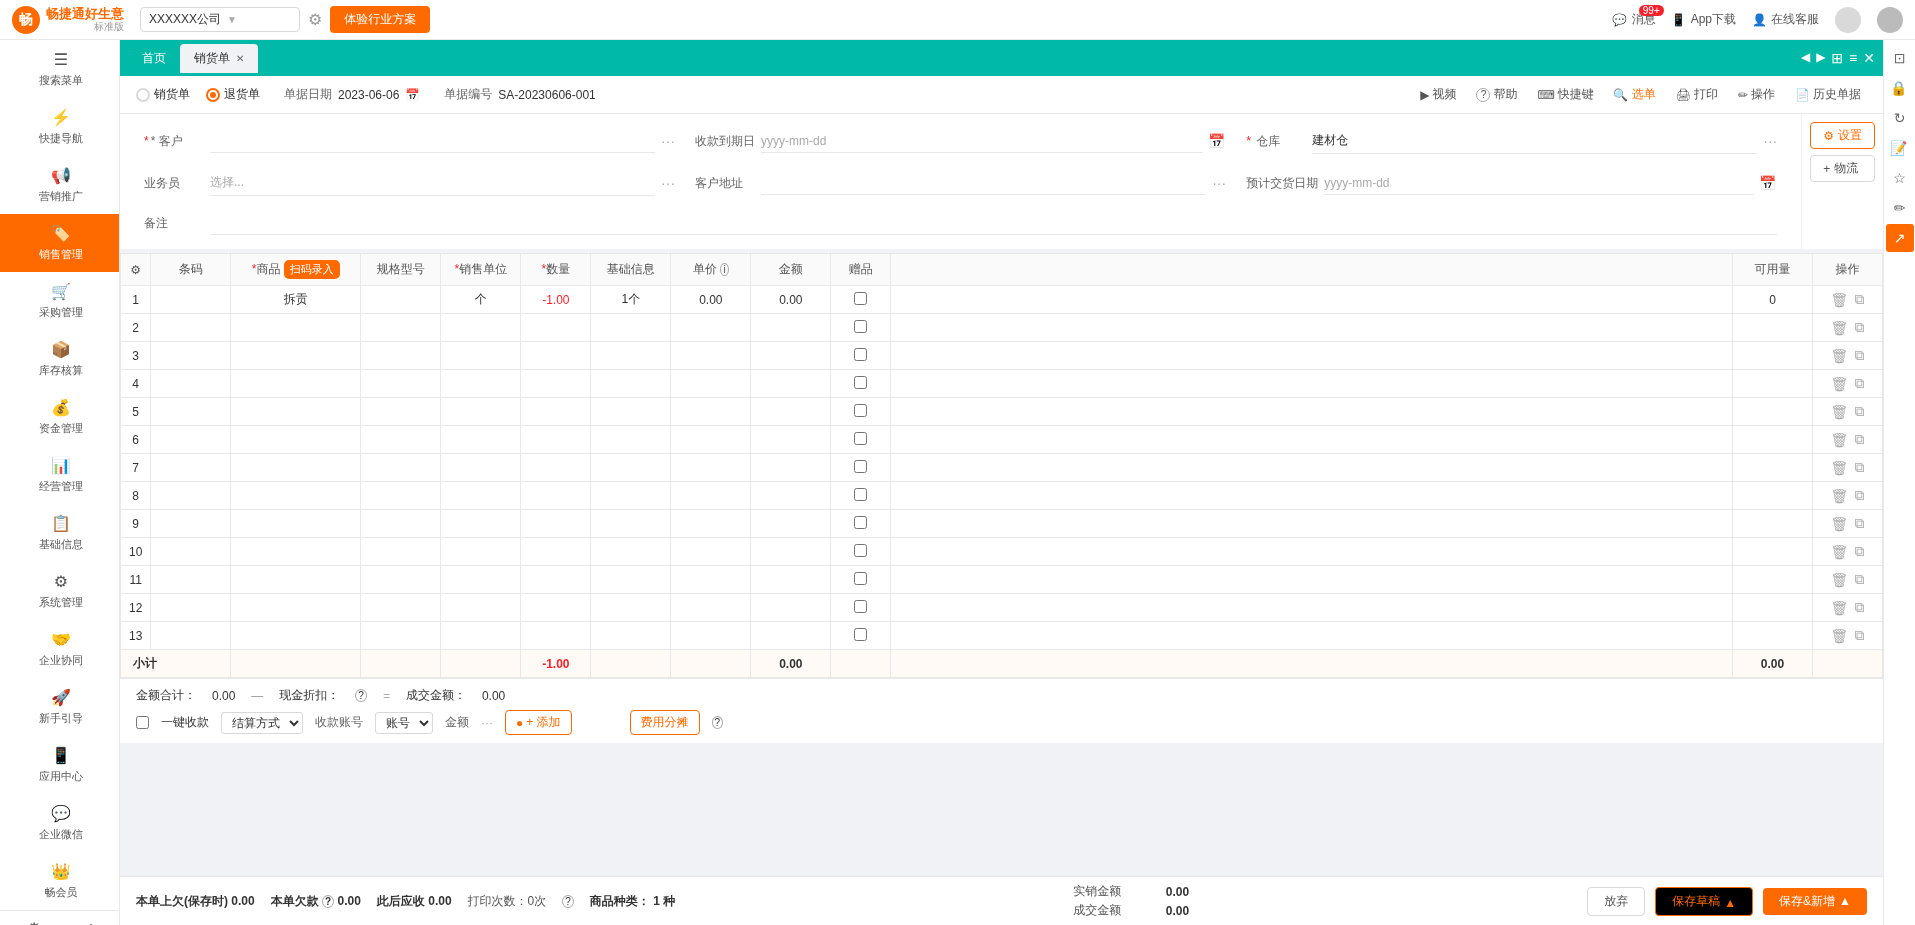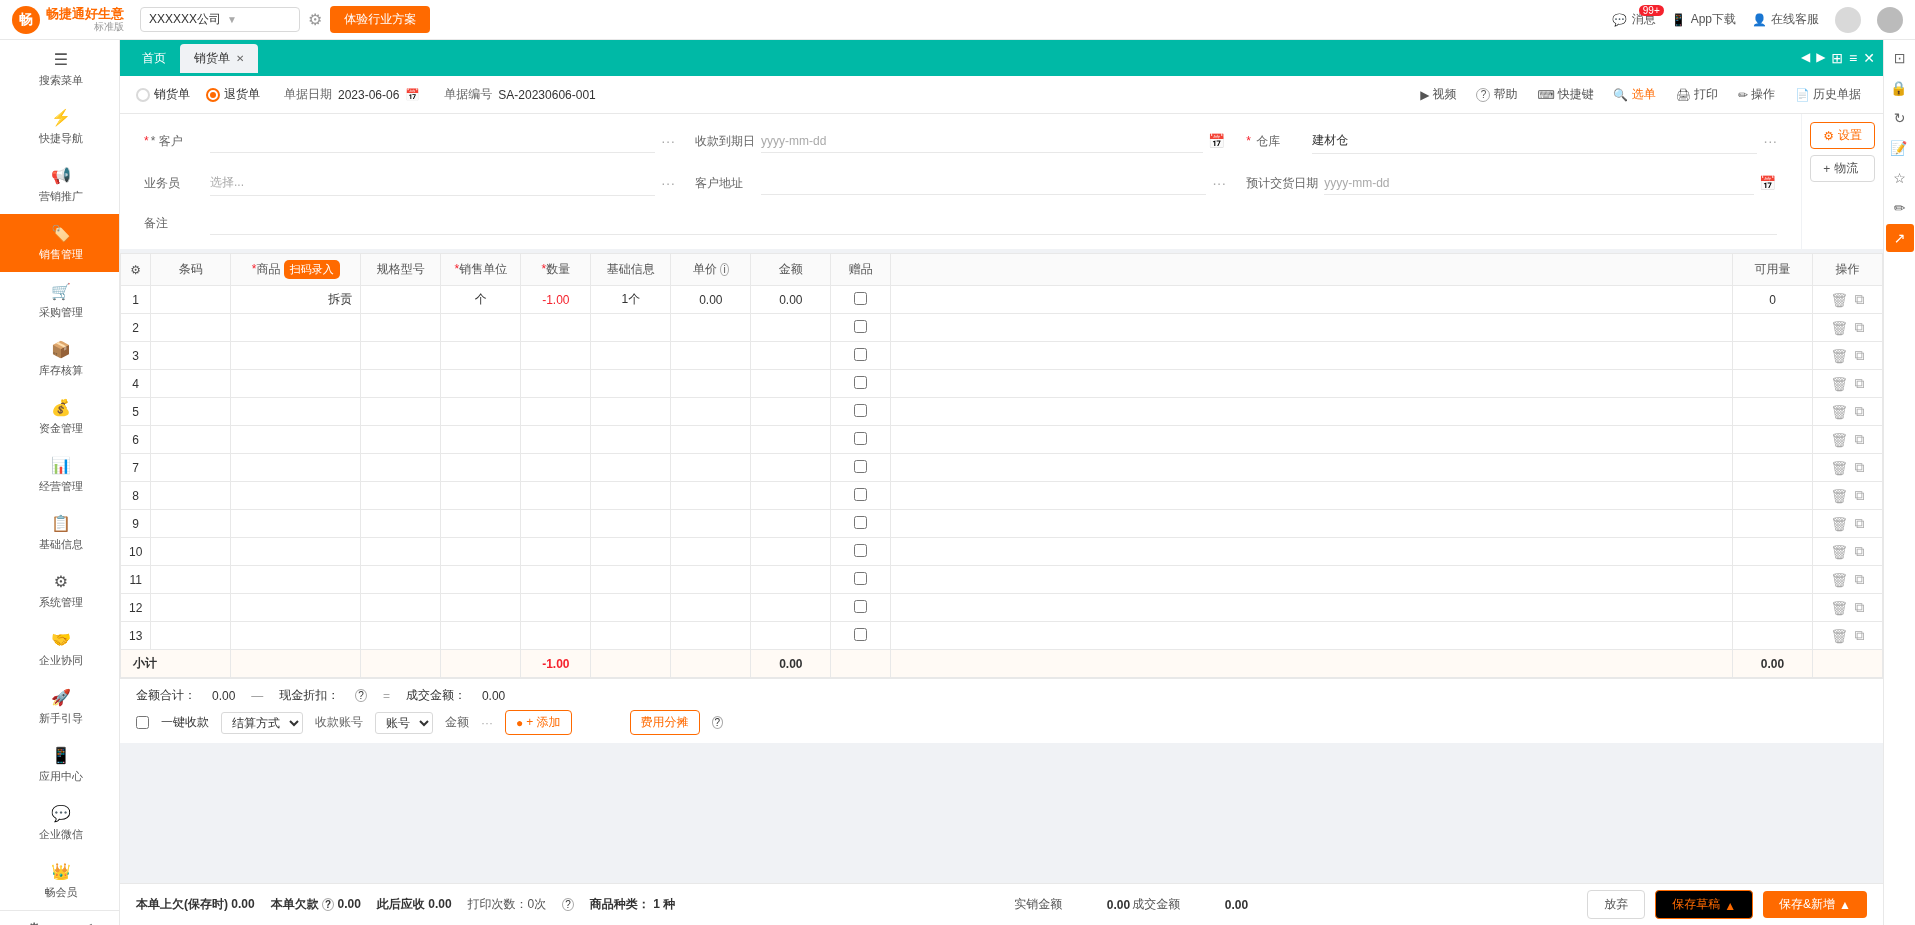--- a/index.html
+++ b/index.html
@@ -387,21 +387,21 @@
       cursor: pointer;
       font-size: 12px;
       color: white;
       display: flex; align-items: center; gap: 4px;
     }
 
     
     .right-summary {
       margin-left: auto;
       display: flex;
-      flex-direction: row;
+      flex-direction: column;
       align-items: flex-start;
       font-size: 12px;
       gap: 2px;
     }
     .right-summary-row { display: flex; align-items: center; gap: 8px; }
     .right-summary-label { color: #555; }
     .right-summary-value { color: #333; font-weight: bold; min-width: 60px; text-align: right; }
 
     
     .right-float-toolbar {
@@ -694,21 +694,21 @@
                 <th style="width:60px;">赠品</th>
                 <th style="min-width:200px;"></th>
                 <th style="width:80px;">可用量</th>
                 <th style="width:70px;">操作</th>
               </tr>
             </thead>
             <tbody id="table-body">
             <tr>
       <td>1</td>
       <td></td>
-      <td style="text-align:right;padding-left:8px;">拆贡</td>
+      <td style="text-align:center;padding-left:8px;">拆贡</td>
       <td></td>
       <td>个</td>
       <td class="num-red">-1.00</td>
       <td>1个</td>
       <td>0.00</td>
       <td>0.00</td>
       <td class="checkbox-cell"><input type="checkbox" style=""></td>
       <td></td>
       <td>0</td>
       <td>

